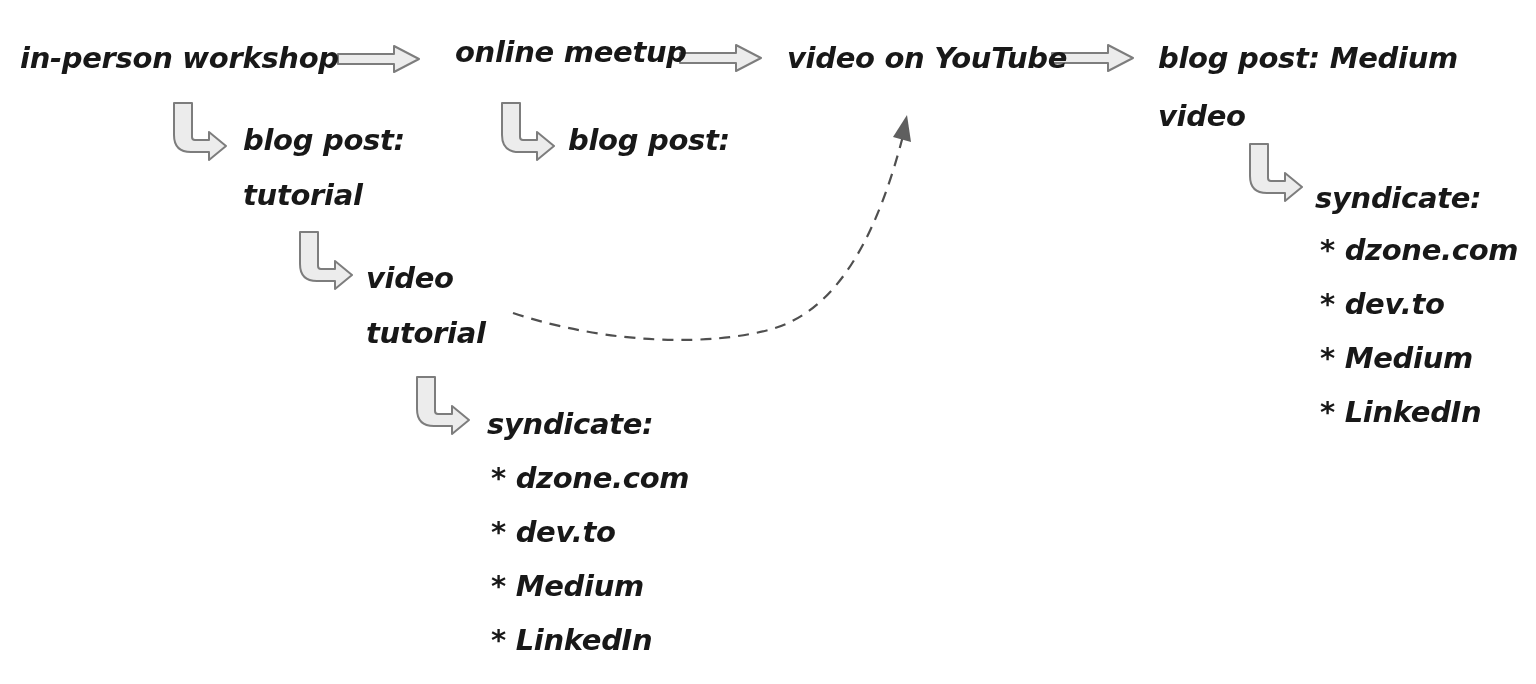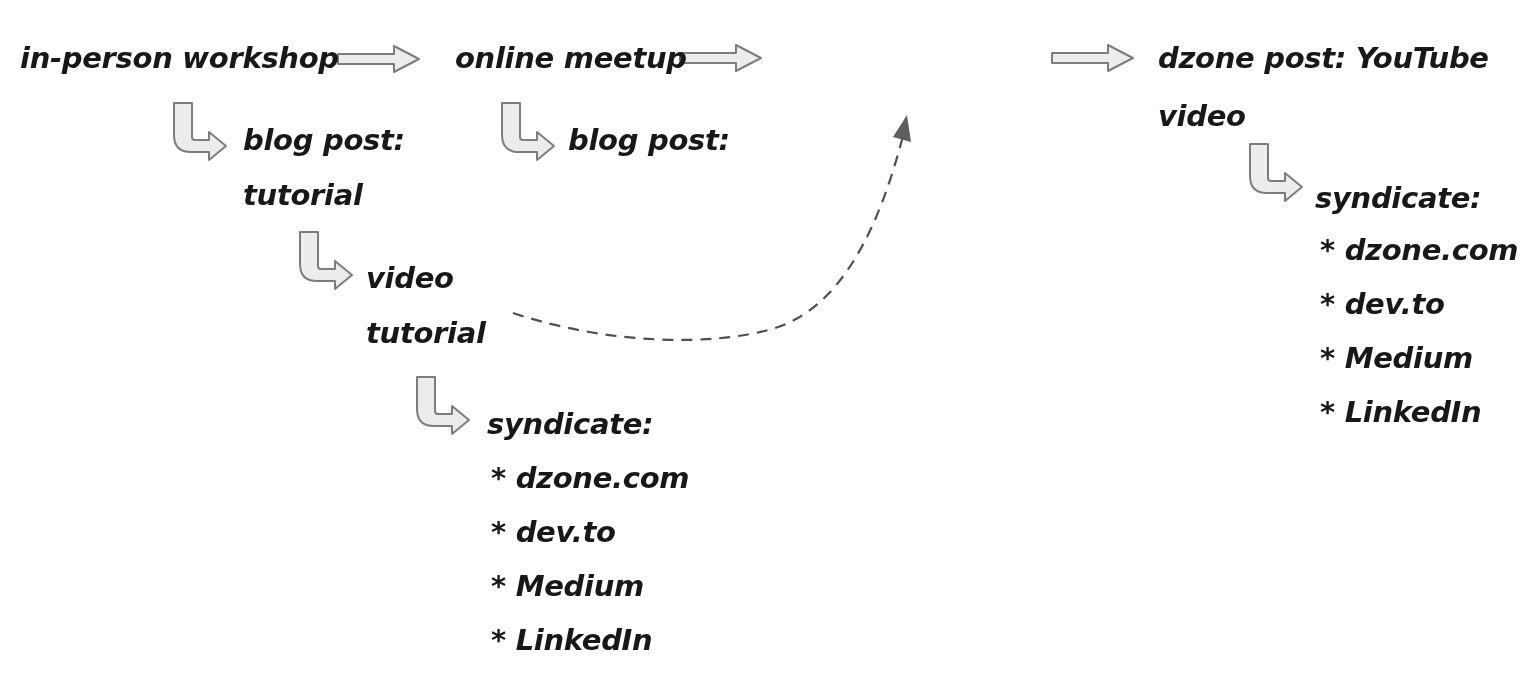--- a/index.html
+++ b/index.html
@@ -88,25 +88,26 @@
   </svg>
   <svg class="arrow" style="left:414px; top:364px" width="58" height="64" viewBox="0 0 58 64">
     <path d="M3,1 L3,33 Q3,50 20,50 L38,50 L38,58 L55,44 L38,30 L38,38 L24,38 Q21,38 21,35 L21,1 Z"></path>
   </svg>
   <svg class="arrow" style="left:1247px; top:131px" width="58" height="64" viewBox="0 0 58 64">
     <path d="M3,1 L3,33 Q3,50 20,50 L38,50 L38,58 L55,44 L38,30 L38,38 L24,38 Q21,38 21,35 L21,1 Z"></path>
   </svg>
 
   <div class="txt" style="left:20px; top:26px">in-person workshop</div>
 
-  <div class="txt" style="left:455px; top:26px">online meetup</div>
+  <div class="txt" style="left:455px; top:20px">online meetup</div>
 
+  <div class="txt" style="left:787px; top:26px">video on YouTube</div>
 
   <div class="txt stack s58" style="left:1158px; top:26px">
-    <div>dzone post: YouTube</div>
+    <div>blog post: Medium</div>
     <div>video</div>
   </div>
 
   <div class="txt stack s55" style="left:243px; top:108px">
     <div>blog post:</div>
     <div>tutorial</div>
   </div>
 
   <div class="txt stack s55" style="left:568px; top:108px">
     <div>blog post:</div>

